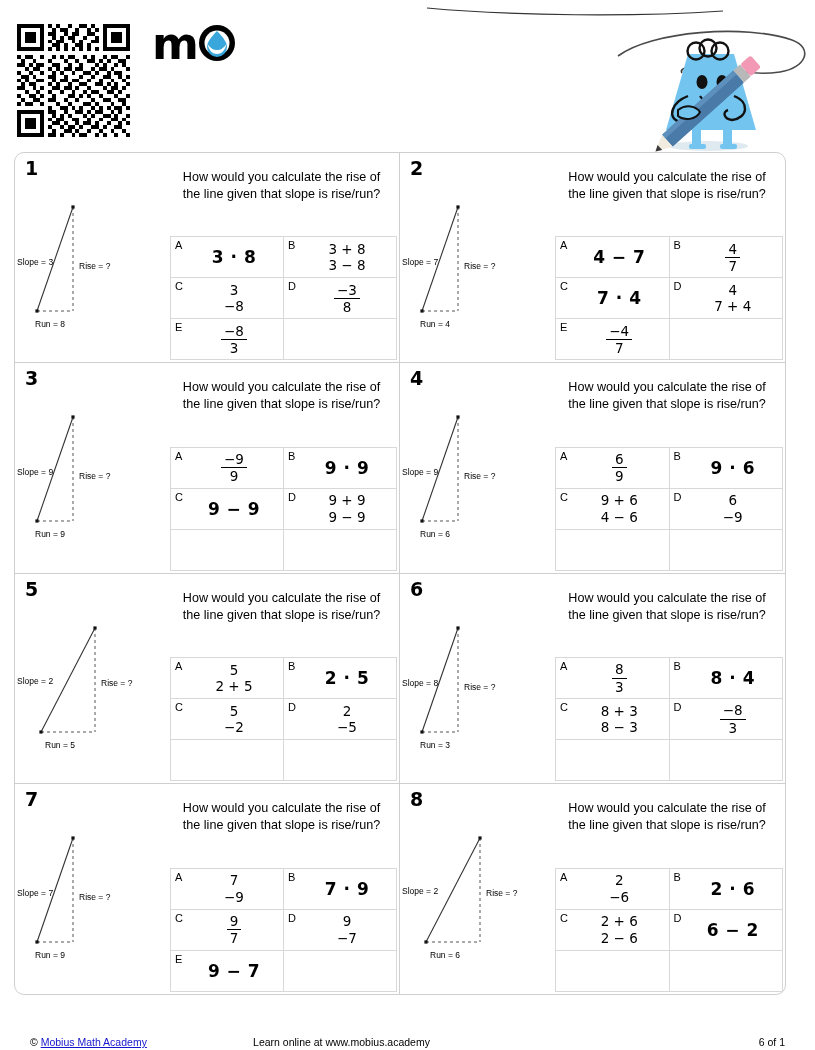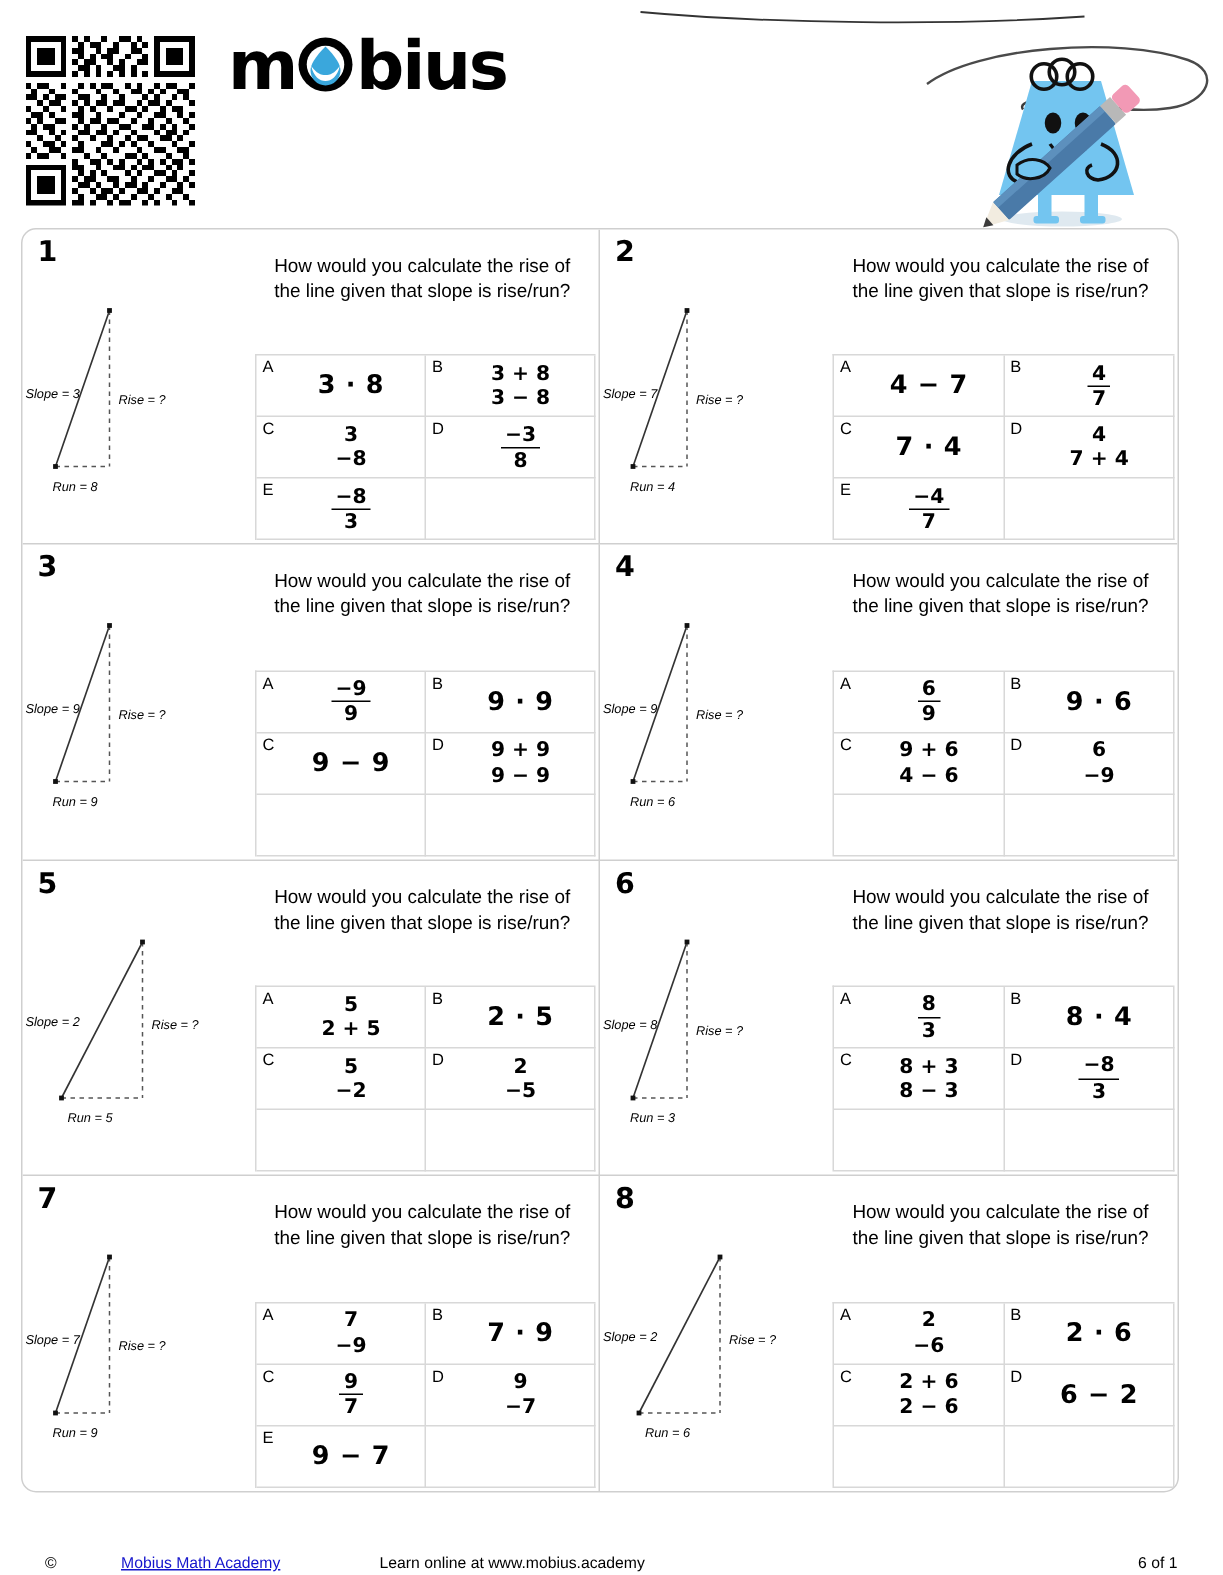--- a/index.html
+++ b/index.html
@@ -52,21 +52,21 @@
   .cell:nth-child(2n) { border-right:none; }
   .cell:nth-child(7), .cell:nth-child(8) { border-bottom:none; }
 
   .qnum {
     position:absolute; left:10px; top:4px;
     font-size:19px; font-weight:bold;
     font-family:"DejaVu Sans", sans-serif;
   }
 
   .fig-col { width:155px; flex:0 0 155px; position:relative; }
-  .figure { position:absolute; left:0; top:34px; width:155px; height:140px;font-style:italic; }
+  .figure { position:absolute; left:0; top:34px; width:155px; height:140px; }
   .figure svg { display:block; }
   .fig-label { font-size:8.5px; font-family:"Liberation Sans", sans-serif; fill:#000; }
 
   .right-col { flex:1; display:flex; flex-direction:column; padding-right:2px;gap:24px; }
   .prompt {
     text-align:center;
     font-size:12.6px;
     line-height:1.33;
     padding:10px 14px 8px 10px;
   }
@@ -91,35 +91,35 @@
   }
   .opt .ltr {
     position:absolute; left:4px; top:2px;
     font-size:11px; font-family:"Liberation Sans", sans-serif;
   }
   .opt.blank { }
 
   
   .expr { font-family:"DejaVu Sans", sans-serif; text-align:center; }
   .expr.inline { font-size:17px; font-weight:bold; letter-spacing:0.5px; }
-  .frac { display:inline-block; text-align:center; font-size:13.5px; font-weight:bold; line-height:1.22; font-family:"DejaVu Sans", sans-serif; }
+  .frac { display:inline-block; text-align:center; font-size:13.5px; font-weight:normal; line-height:1.22; font-family:"DejaVu Sans", sans-serif; }
   .frac .num { display:block; padding:0 3px; }
   .frac .den { display:block; padding:0 3px; }
   .frac.bar .den { border-top:1.7px solid #000; }
 
   
   .footer {
     position:absolute; left:0; bottom:14px; width:815px;
     font-size:10.5px;
     font-family:"Liberation Sans", sans-serif;
   }
   .footer .fl { position:absolute; left:30px; white-space:nowrap; }
   .footer .fc { position:absolute; left:0; width:683px; text-align:center; }
   .footer .fr { position:absolute; right:30px; }
-  .footer a { color:#1414cc; text-decoration:underline;margin-left:40px; }
+  .footer a { color:#1414cc; text-decoration:underline; }
 </style>
 </head>
 <body>
 
 <div class="header">
 
   <div class="qr">
     <svg width="113" height="113" viewBox="0 0 29 29" shape-rendering="crispEdges">
       <rect width="29" height="29" fill="#fff"></rect>
       <g fill="#000">
@@ -172,21 +172,20 @@
     <div class="logo-wrap">
       <span class="logo-text">m</span>
       <span class="logo-o">
         <svg width="40" height="40" viewBox="0 0 40 40">
           <circle cx="20" cy="20" r="18" fill="#000"></circle>
           <circle cx="20" cy="20" r="12.5" fill="#fff"></circle>
           <path d="M20 8 C27 15 30 20 30 24 A10 10 0 0 1 10 24 C10 20 13 15 20 8 Z" fill="#3aa7dc"></path>
           <path d="M10.5 21 C14 26 17 27 20 27 C23 27 26 26 29.5 21 C28 28 24 31 20 31 C16 31 12 28 10.5 21 Z" fill="#fff"></path>
         </svg>
       </span>
-      <span class="logo-text">bius</span>
     </div>
   </div>
 
   <div class="name-area">
     <svg width="300" height="16">
       <path d="M2 4 C90 12 210 13 298 7" stroke="#333" stroke-width="1.2" fill="none"></path>
     </svg>
   </div>
 
   <div class="mascot">

